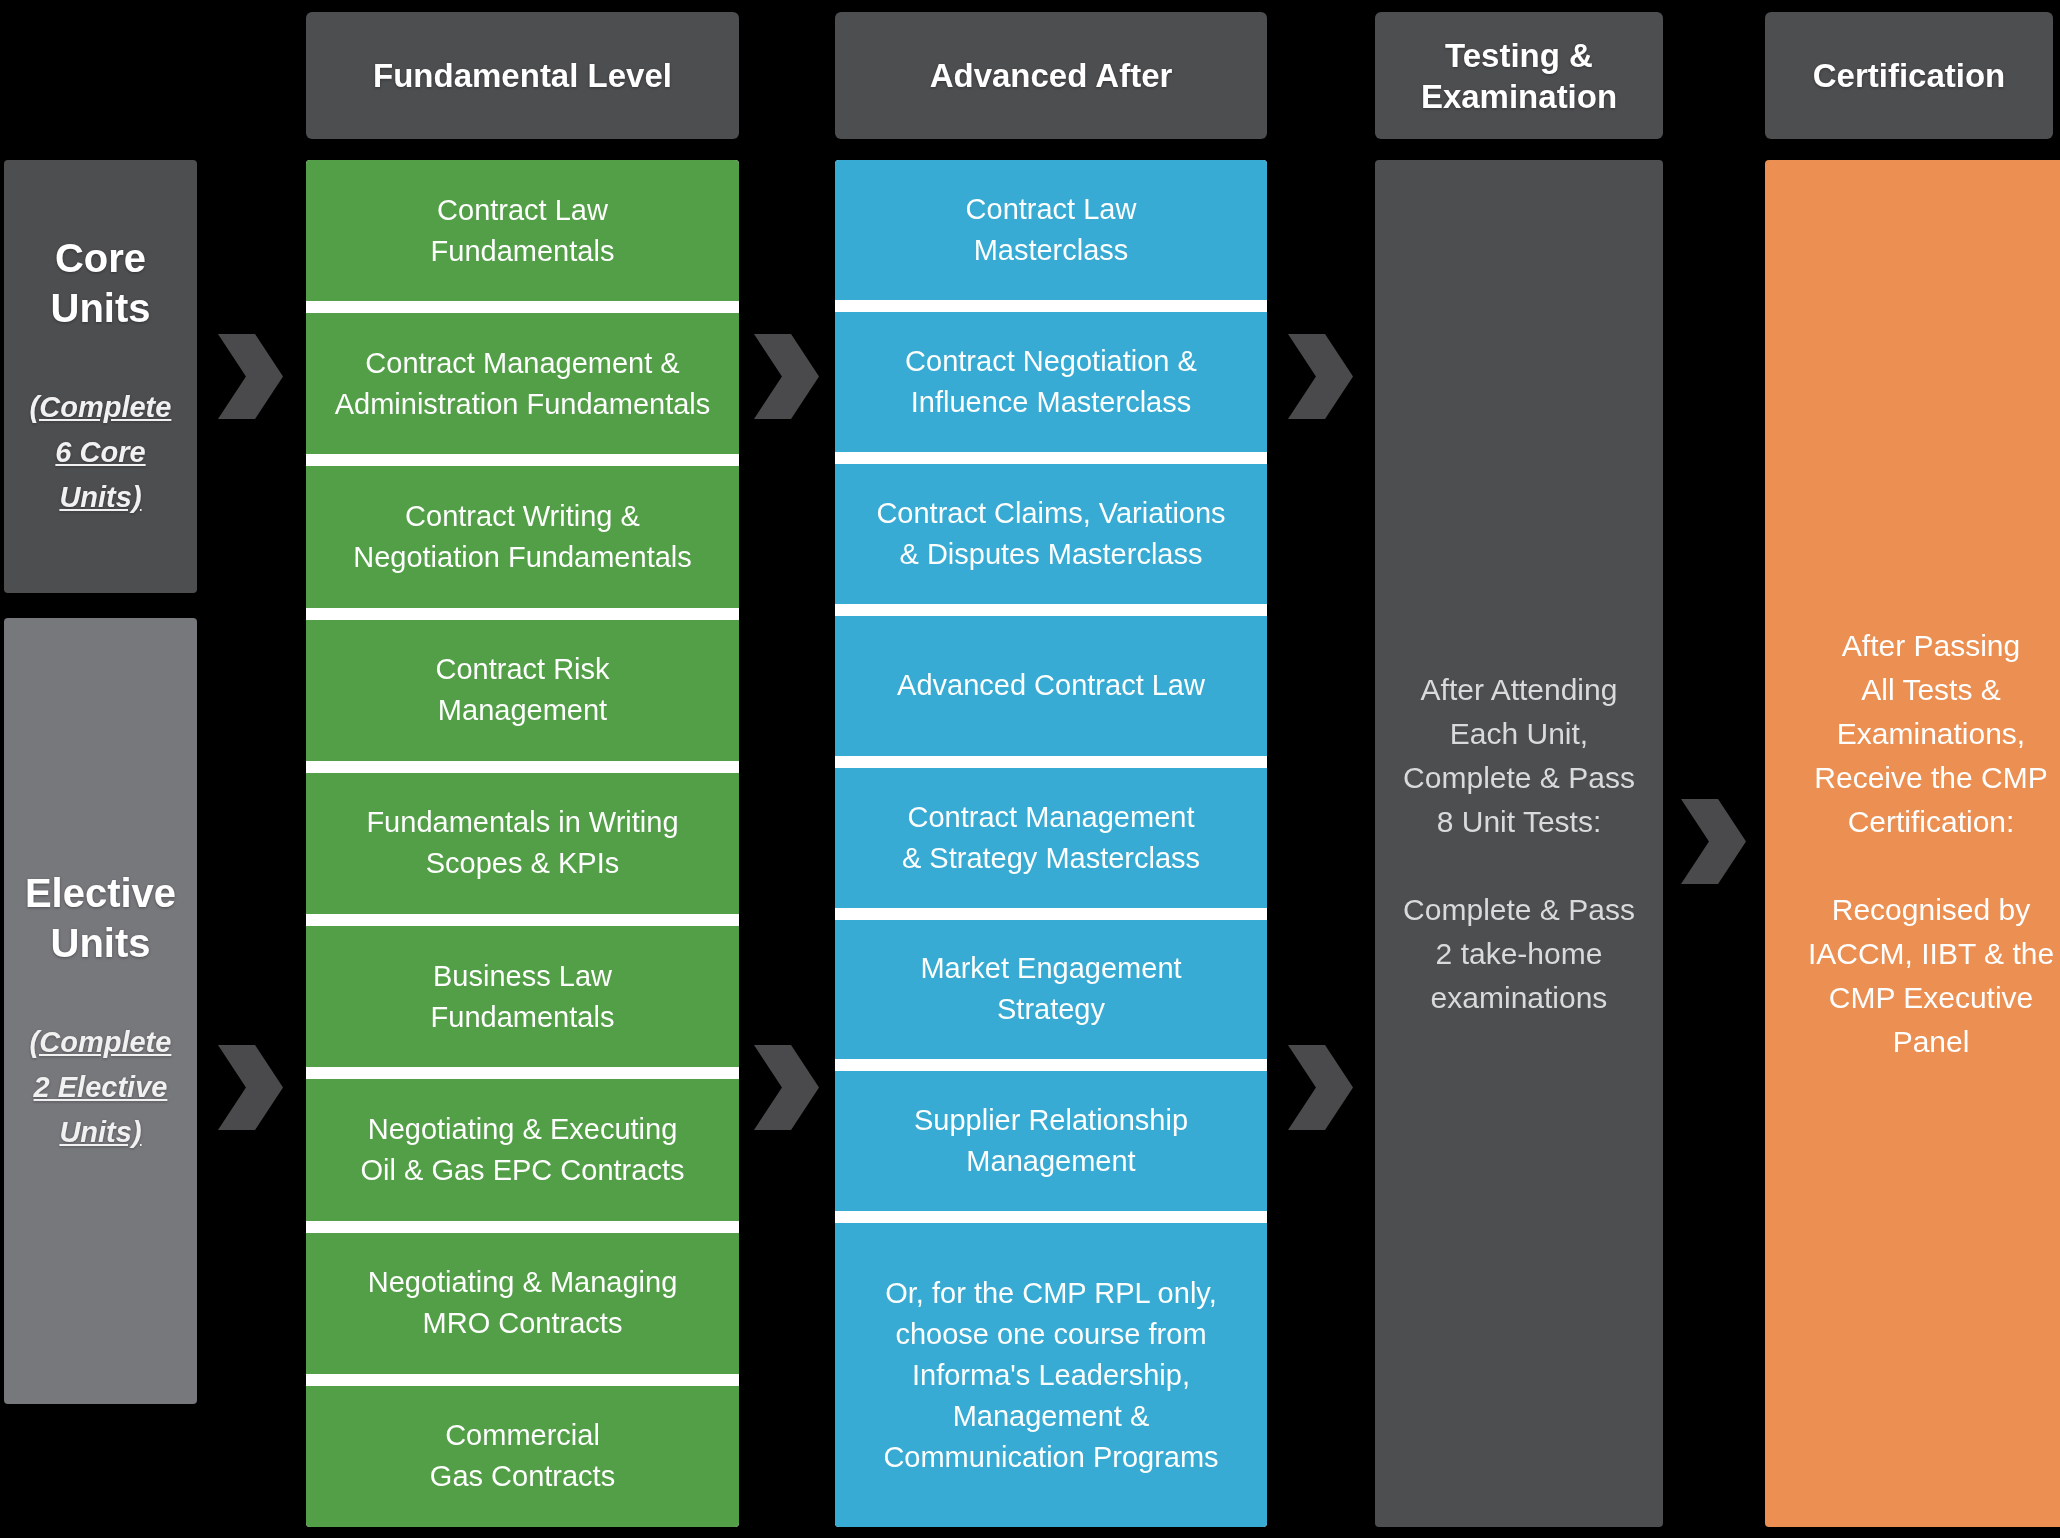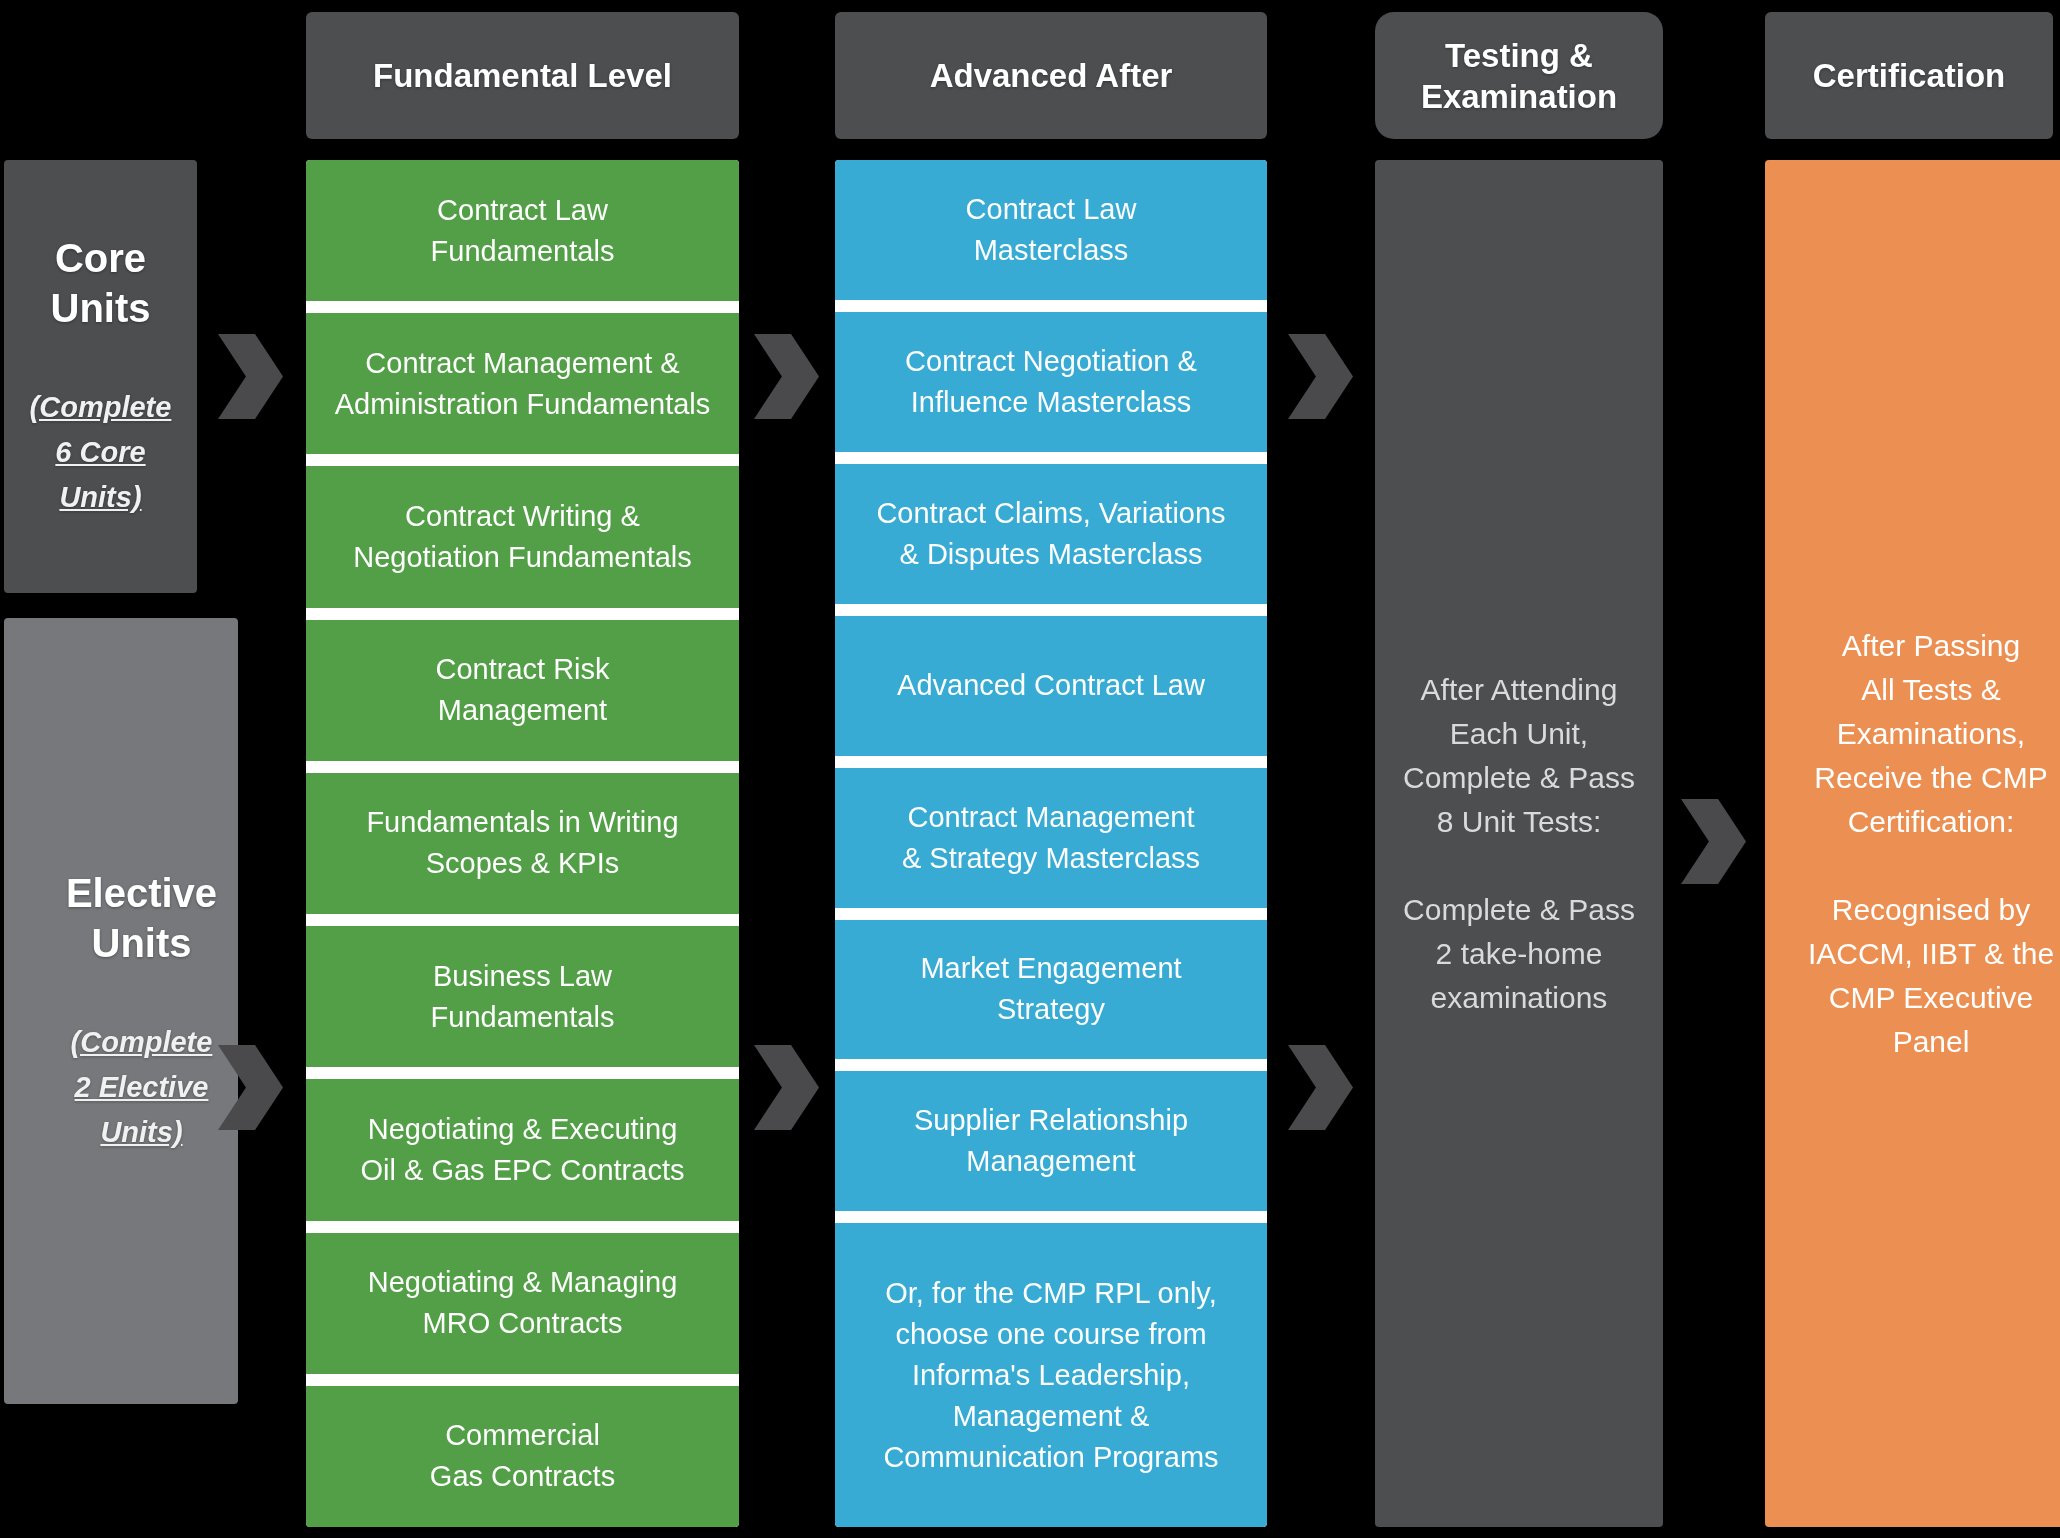--- a/index.html
+++ b/index.html
@@ -29,37 +29,37 @@
     line-height: 41px;
     display: flex;
     align-items: center;
     justify-content: center;
     text-align: center;
     white-space: pre-line;
     text-shadow: 0 1px 3px rgba(0,0,0,0.35);
   }
   #hdr-fundamental { left: 306px; width: 433px; }
   #hdr-advanced    { left: 835px; width: 432px; }
-  #hdr-testing     { left: 1375px; width: 288px; border-radius: 19px; }
+  #hdr-testing     { left: 1375px; width: 288px; }
   #hdr-cert        { left: 1765px; width: 288px; }
 
   
   .side-box {
     left: 4px;
     width: 193px;
     border-radius: 4px;
     display: flex;
     flex-direction: column;
     align-items: center;
     justify-content: center;
     text-align: center;
     color: #ffffff;
   }
   #core-box     { top: 160px; height: 433px; background: #4d4e50; }
-  #elective-box { top: 618px; height: 786px; background: #77787c; padding-left: 41px; }
+  #elective-box { top: 618px; height: 786px; background: #77787c; }
   .side-title {
     font-size: 40px;
     font-weight: bold;
     line-height: 50px;
     white-space: pre-line;
     text-shadow: 0 1px 3px rgba(0,0,0,0.35);
   }
   .side-note {
     margin-top: 52px;
     font-size: 29px;

